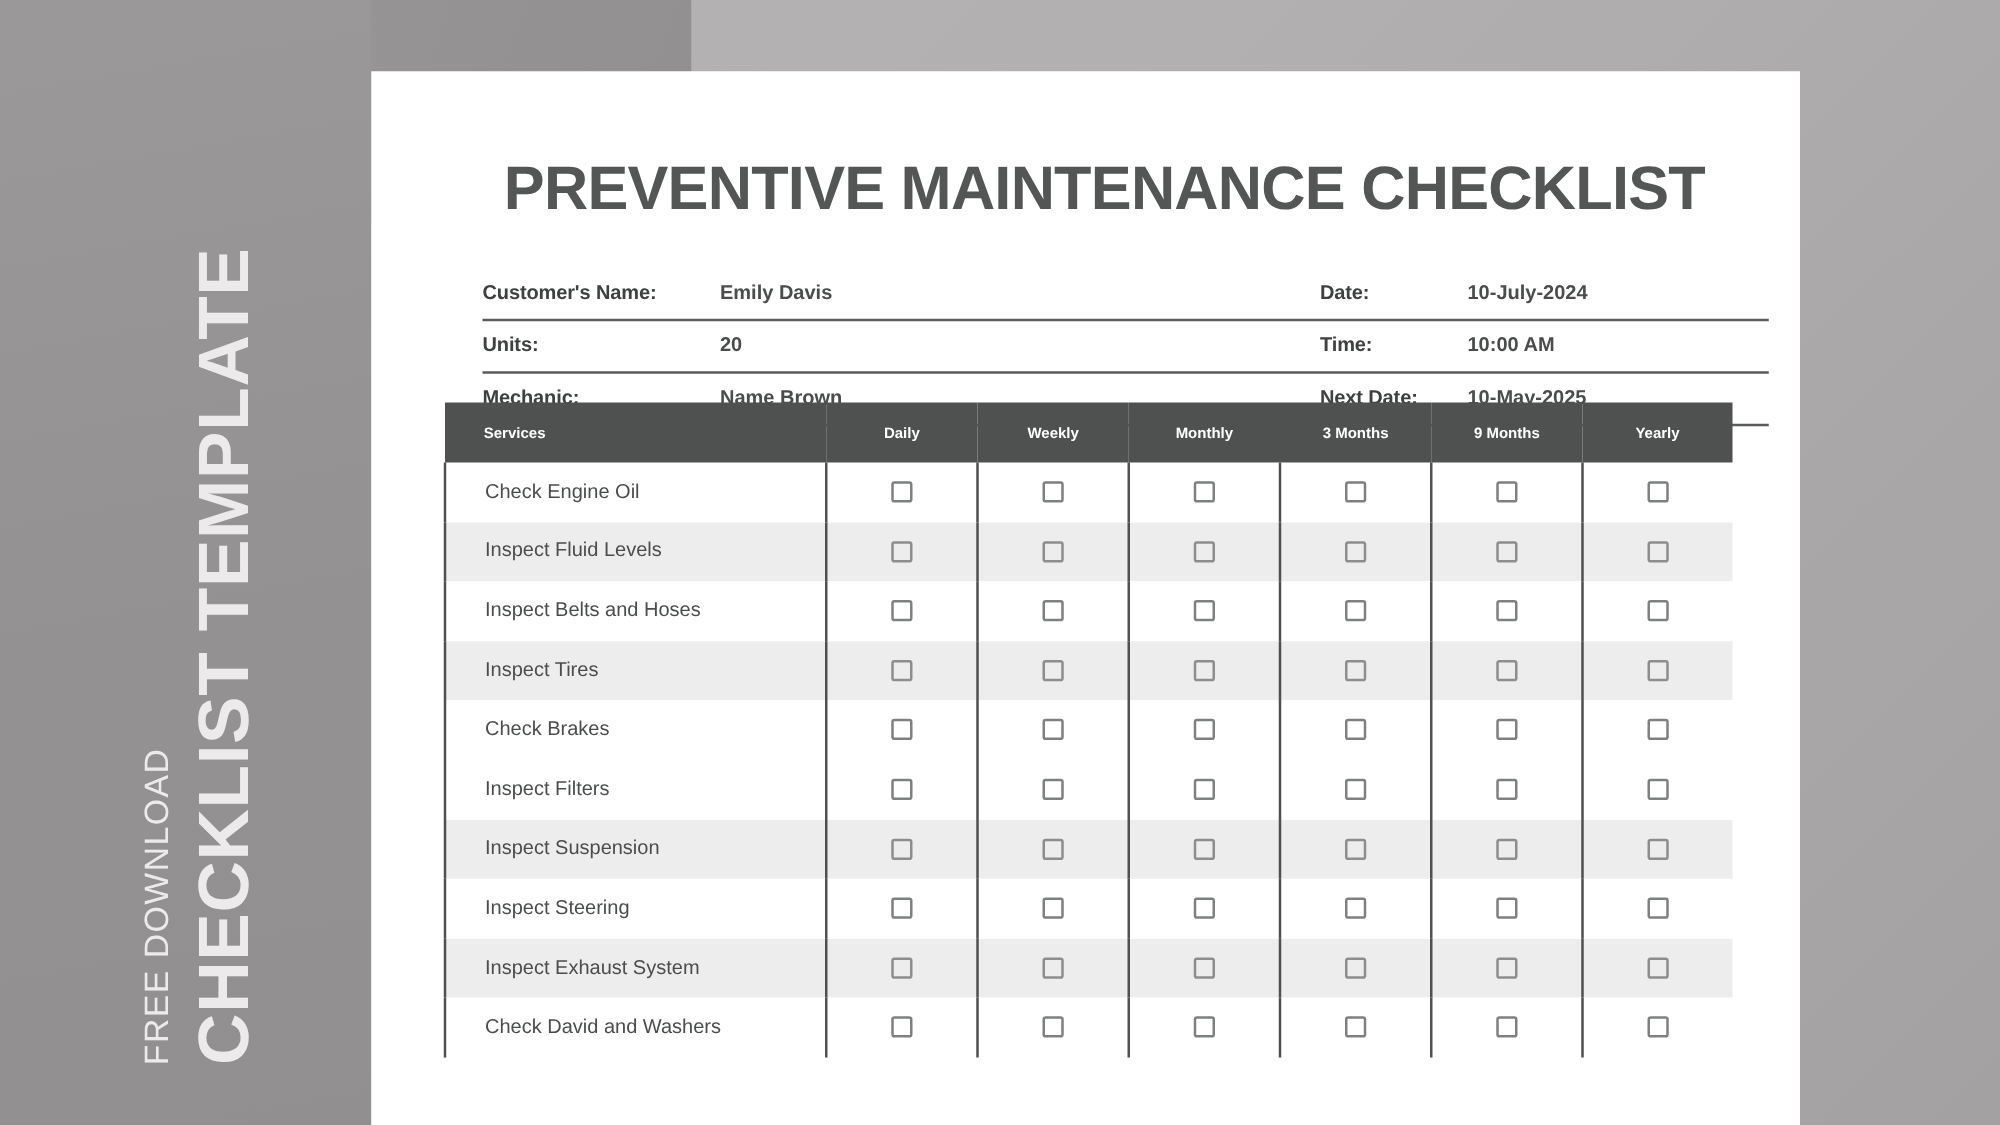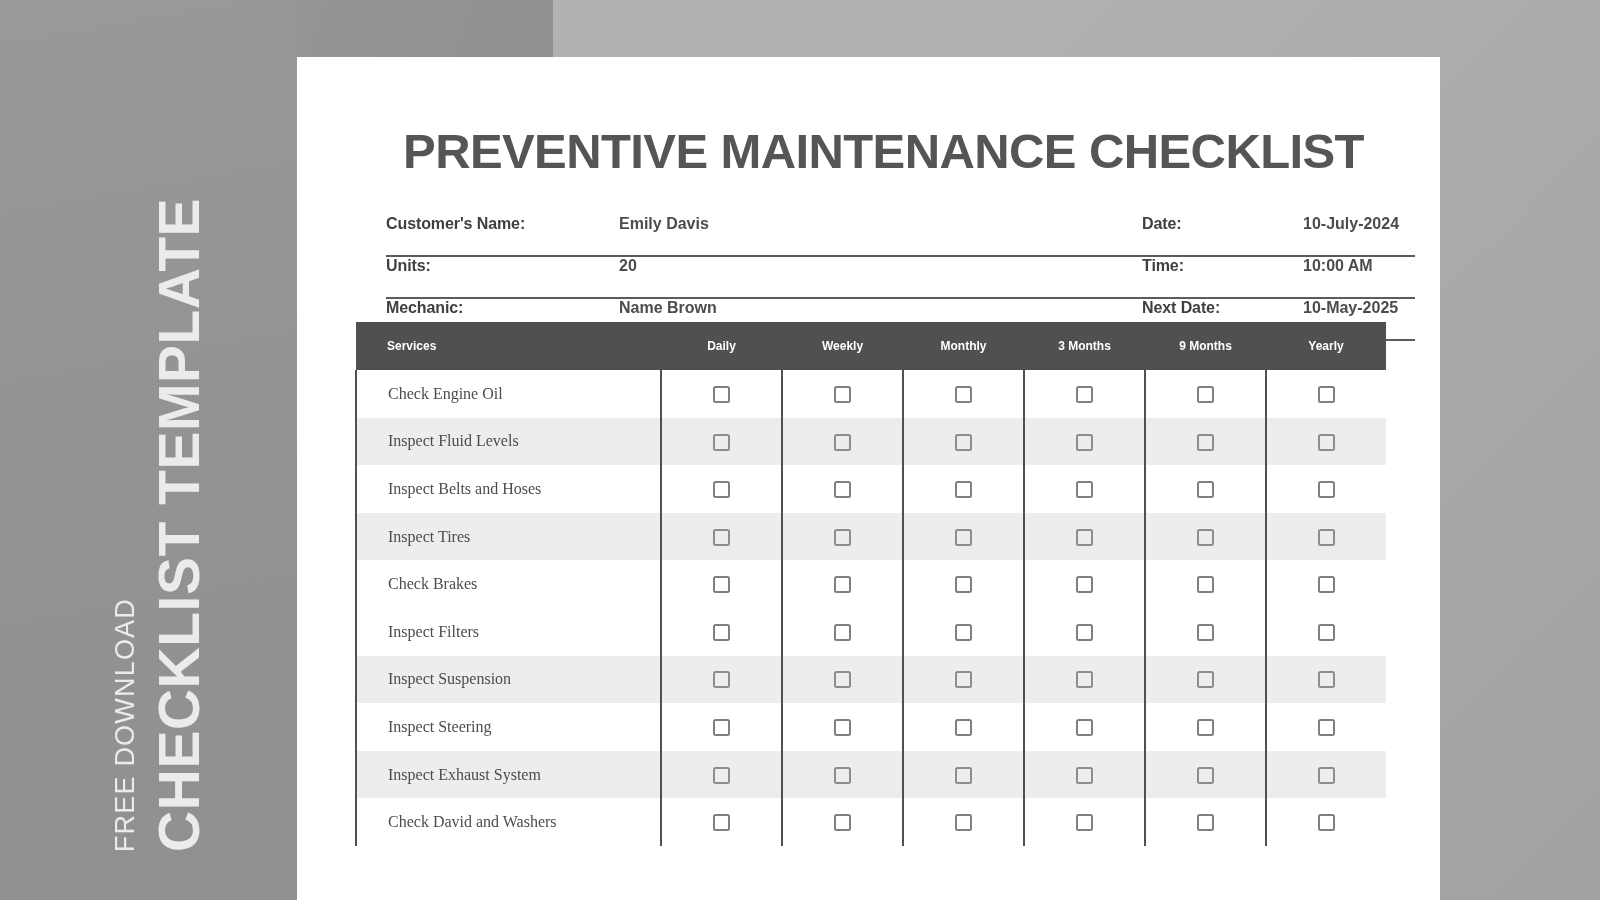--- a/index.html
+++ b/index.html
@@ -82,23 +82,23 @@
     transform:scaleX(1.0);
   }
 
   
   .info {
     margin:36px 59px 0 59px;
     width:1029px;
   }
   .info-row {
     display:flex;
+    align-items:center;
     height:42px;
     border-bottom:2.5px solid #5a5c5b;
-    gap:43px;
   }
   .info-row .lbl {
     font-size:16px;
     font-weight:700;
     color:#3e4140;
     letter-spacing:-0.1px;
   }
   .info-row .val {
     font-size:16px;
     font-weight:700;
@@ -137,21 +137,20 @@
     font-size:16px;
     color:#4a4d4c;
     border-left:2px solid #4f5150;
     vertical-align:middle;
   }
   .tbl tbody td.svc {
     text-align:left;
     padding-left:31px;
     border-left:2.5px solid #4f5150;
     white-space:nowrap;
-    font-family:Liberation Serif, serif;
   }
   .tbl tbody tr.alt td { background:#eeeded; }
   .tbl tbody tr td.chk { text-align:center; }
   .box {
     display:inline-block;
     width:17px; height:17px;
     border:2.2px solid #7e8180;
     border-radius:2.5px;
     background:transparent;
     vertical-align:middle;

